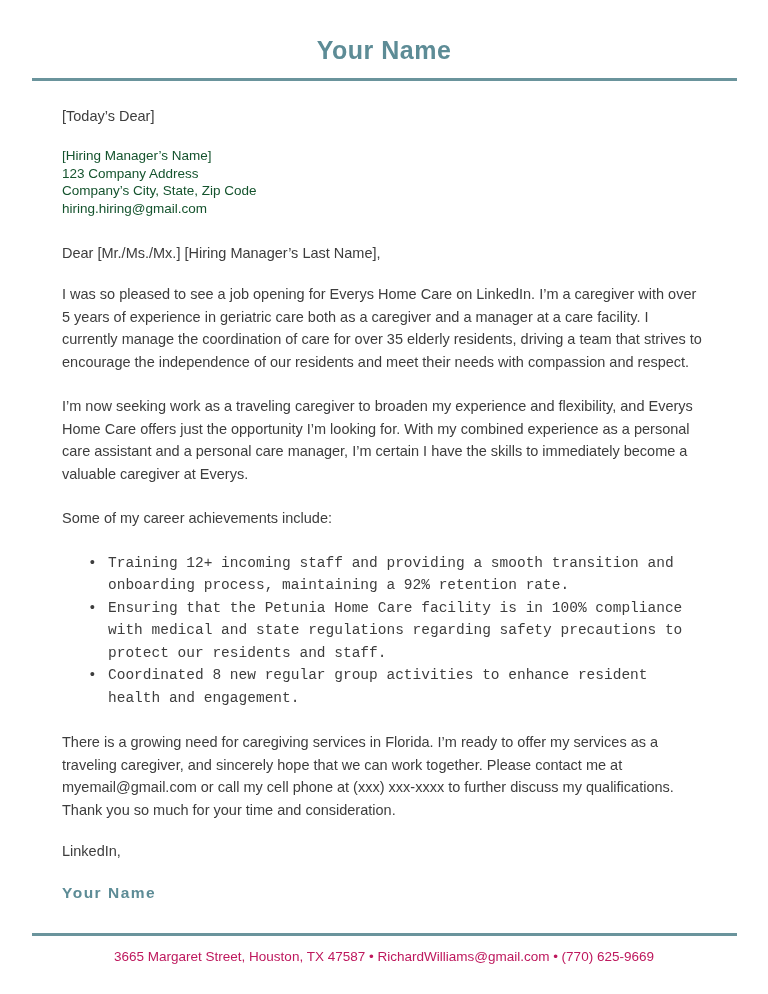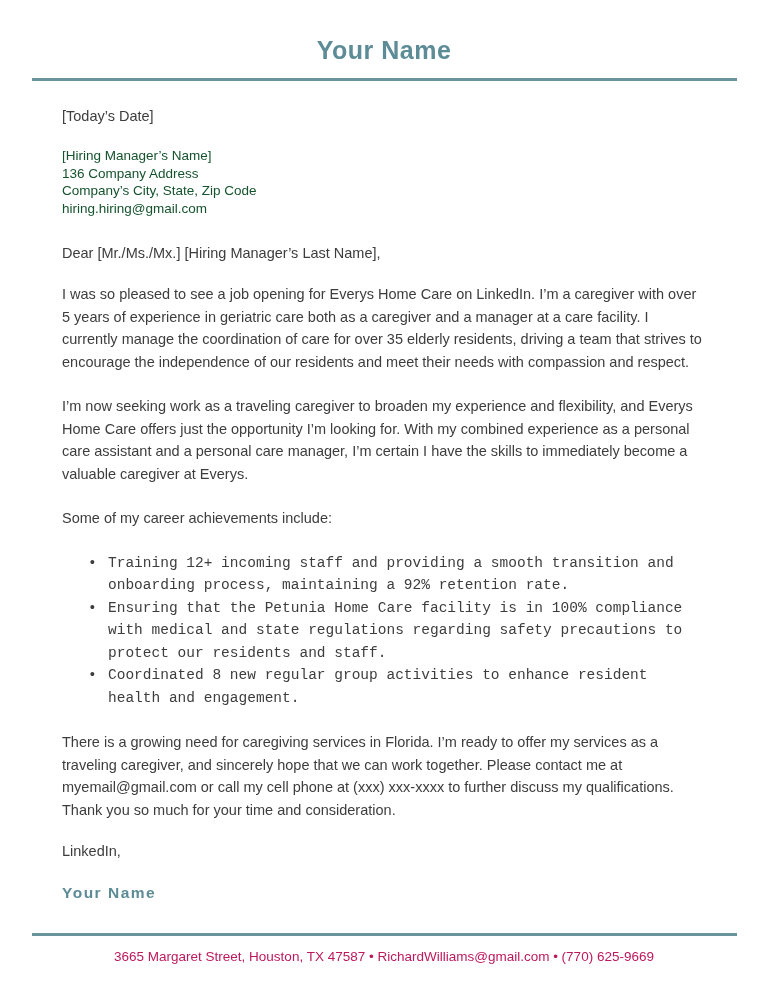--- a/index.html
+++ b/index.html
@@ -82,25 +82,25 @@
 
 <div class="page">
 
   <header>
     <h1 class="doc-title">Your Name</h1>
     <div class="rule"></div>
   </header>
 
   <main class="content">
 
-    <p class="date-line">[Today’s Date]</p>
+    <p class="date-line">[Today’s Dear]</p>
 
     <div class="recipient">
       <p>[Hiring Manager’s Name]</p>
-      <p>136 Company Address</p>
+      <p>123 Company Address</p>
       <p>Company’s City, State, Zip Code</p>
       <p>hiring.hiring@gmail.com</p>
     </div>
 
     <p class="salutation">Dear [Mr./Ms./Mx.] [Hiring Manager’s Last Name],</p>
 
     <p class="para">I was so pleased to see a job opening for Everys Home Care on LinkedIn. I’m a caregiver with over 5 years of experience in geriatric care both as a caregiver and a manager at a care facility. I currently manage the coordination of care for over 35 elderly residents, driving a team that strives to encourage the independence of our residents and meet their needs with compassion and respect.</p>
 
     <p class="para">I’m now seeking work as a traveling caregiver to broaden my experience and flexibility, and Everys Home Care offers just the opportunity I’m looking for. With my combined experience as a personal care assistant and a personal care manager, I’m certain I have the skills to immediately become a valuable caregiver at Everys.</p>
 

